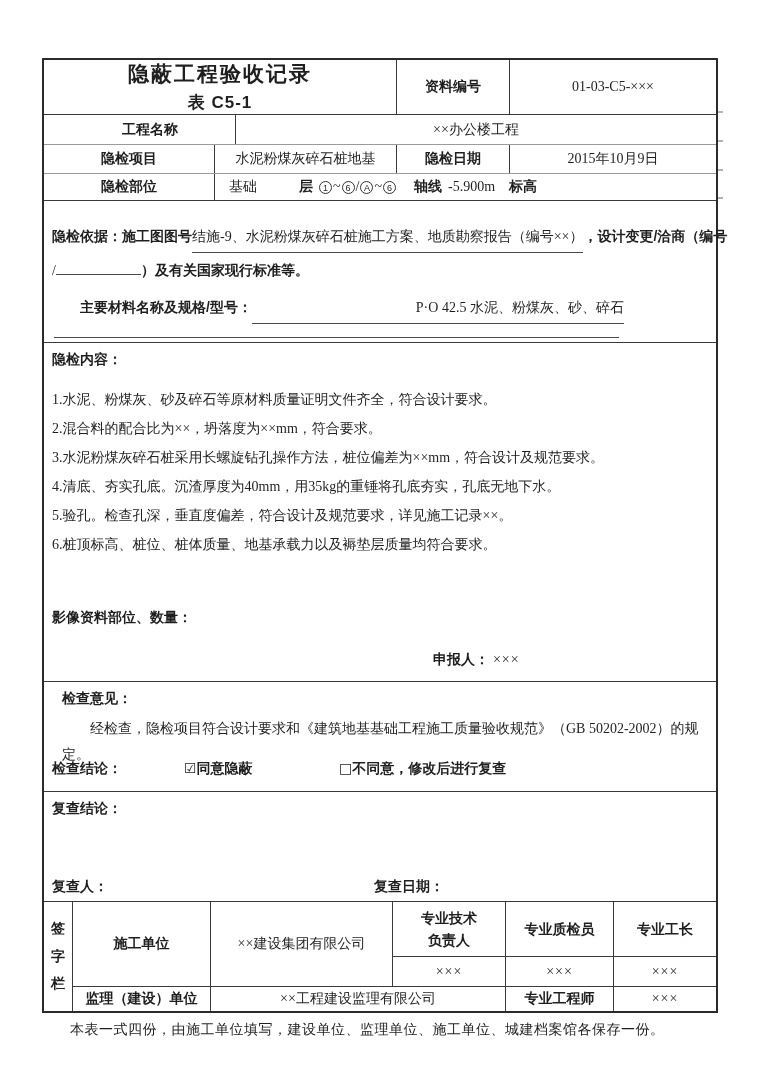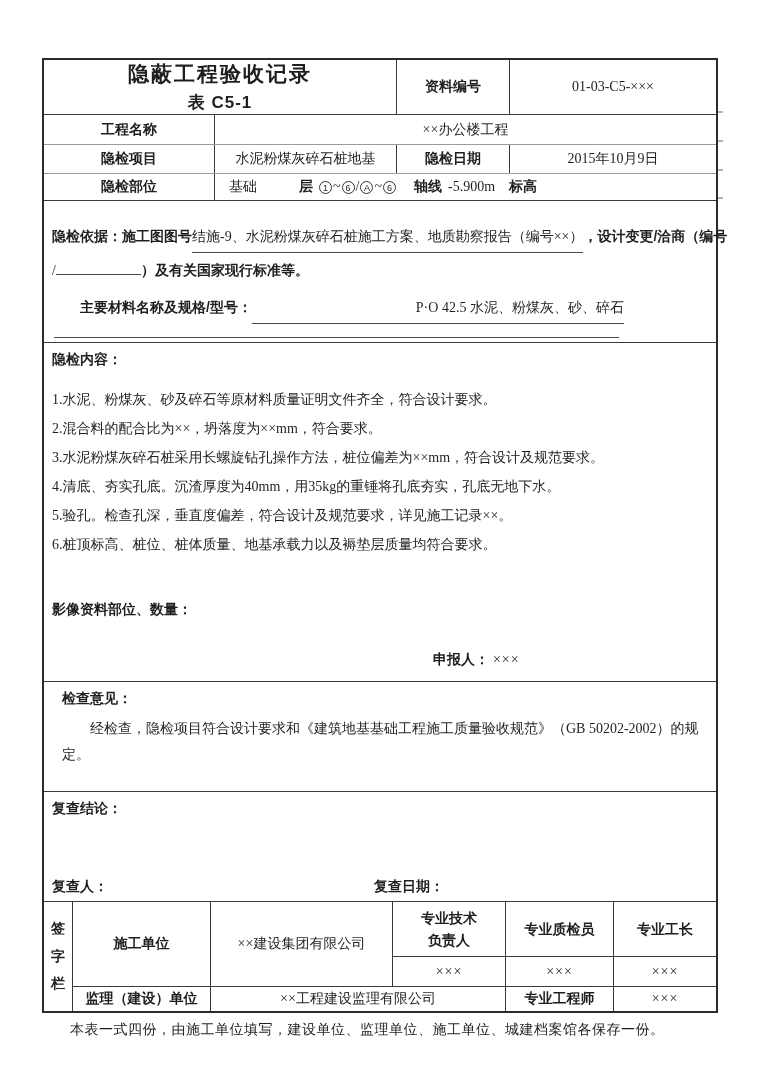--- a/index.html
+++ b/index.html
@@ -17,21 +17,21 @@
     border:2px solid #2b2b2b; display:flex; flex-direction:column; background:#fff;
   }
   .row { display:flex; flex-direction:row; width:100%; }
   .bb  { border-bottom:1px solid #3a3a3a; }
   .bb-light { border-bottom:1px solid #9b9b9b; }
   .br  { border-right:1px solid #3a3a3a; }
   .cell { display:flex; align-items:center; justify-content:center; }
 
   
   .r-title { height:55px; }
-  .r-project { height:30px; }
+  .r-project { height:30px;padding-left:21px; }
   .r-item { height:29px; }
   .r-part { height:27px; }
   .r-basis { height:142px; }
   .r-content { height:339px; position:relative; }
   .r-opinion { height:110px; position:relative;padding-left:10px; }
   .r-recheck { height:110px; position:relative; }
   .r-sign { flex:1; }
 
   .c-title { width:353px; flex-direction:column; justify-content:center; }
   .doc-title { font-size:21px; letter-spacing:2px; }
@@ -63,21 +63,21 @@
   .u { border-bottom:1px solid #4a4a4a; }
   .fill-blank { flex:1; border-bottom:1px solid #4a4a4a; height:18px; margin-left:4px; }
   .basis-line2 { display:flex; align-items:baseline; white-space:nowrap; line-height:30px; margin-top:2px; }
   .blank85 { display:inline-block; width:85px; border-bottom:1px solid #4a4a4a; height:18px; }
   .material-line { display:flex; align-items:baseline; white-space:nowrap; line-height:30px; margin-top:6px; padding-left:28px; }
   .material-val { display:inline-block; width:372px; border-bottom:1px solid #4a4a4a; text-align:right; }
   .blank-full { width:565px; border-bottom:1px solid #4a4a4a; height:14px; margin-left:2px; }
 
   .content-cell { display:block; padding:8px 10px 0 8px; }
   .content-items { margin-top:16px; line-height:29px; font-size:14px; }
-  .media-label { position:absolute; left:8px; top:258px; }
+  .media-label { position:absolute; left:8px; top:266px; }
   .applicant { position:absolute; left:389px; top:308px; }
 
   .opinion-cell { display:block; padding:8px 10px 0 8px; }
   .opinion-text { margin-top:8px; text-indent:2em; line-height:26px; font-size:14px; width:650px; }
   .conclusion-line { position:absolute; left:8px; top:78px; width:650px; }
   .conclusion-agree { position:absolute; left:132px; top:0; }
   .conclusion-disagree { position:absolute; left:287px; top:0; }
   .cb { font-family:"DejaVu Sans",sans-serif; font-size:14px; }
 
   .recheck-cell { display:block; padding:8px 10px 0 8px; }
@@ -193,20 +193,29 @@
           <span class="lbl">申报人：</span>
           <span class="val xval">×××</span>
         </div>
       </div>
     </div>
 
     <div class="row r-opinion bb">
       <div class="c-rest opinion-cell">
         <div class="lbl">检查意见：</div>
         <div class="val opinion-text">经检查，隐检项目符合设计要求和《建筑地基基础工程施工质量验收规范》（GB 50202-2002）的规定。</div>
+        <div class="conclusion-line">
+          <span class="lbl">检查结论：</span>
+          <span class="conclusion-agree">
+            <span class="cb">☑</span><span class="lbl">同意隐蔽</span>
+          </span>
+          <span class="conclusion-disagree">
+            <span class="cb">□</span><span class="lbl">不同意，修改后进行复查</span>
+          </span>
+        </div>
       </div>
     </div>
 
     <div class="row r-recheck bb">
       <div class="c-rest recheck-cell">
         <div class="lbl">复查结论：</div>
         <div class="lbl recheck-person">复查人：</div>
         <div class="lbl recheck-date">复查日期：</div>
       </div>
     </div>

